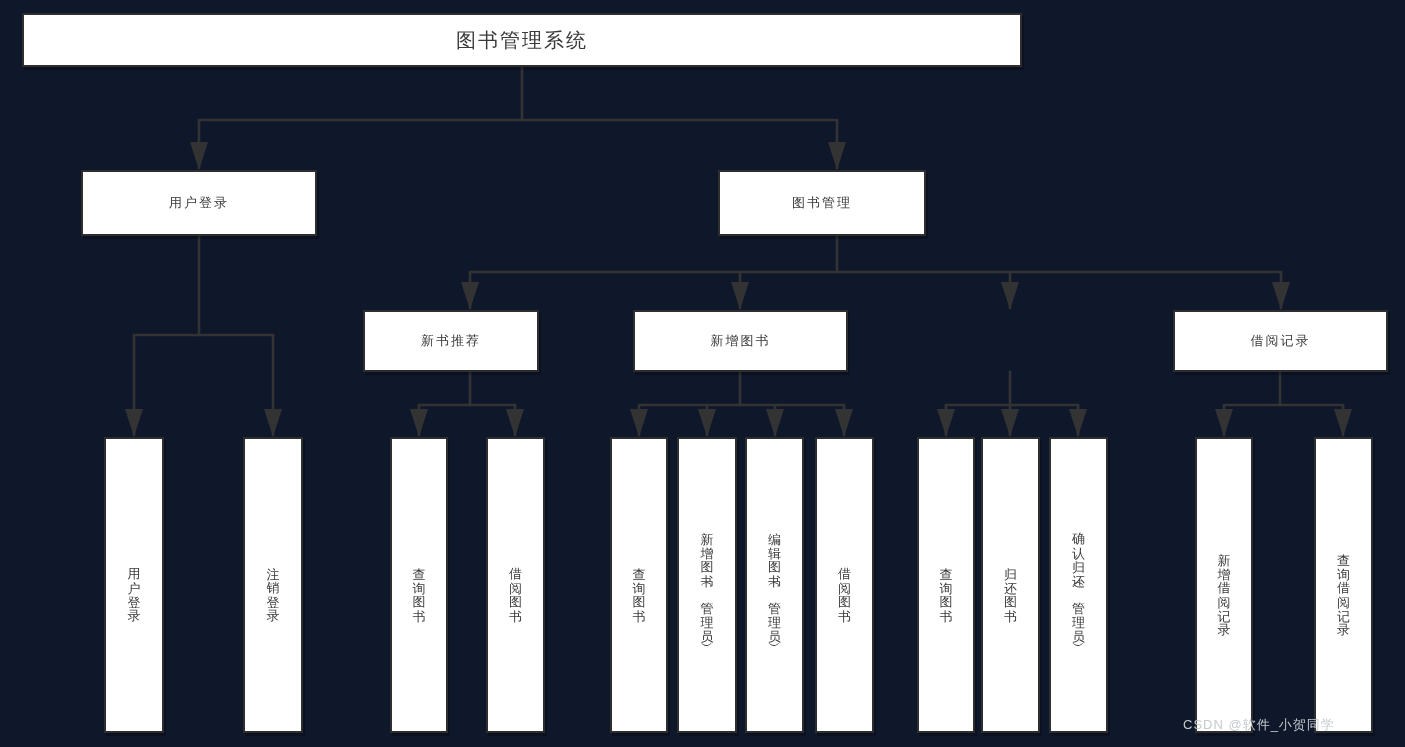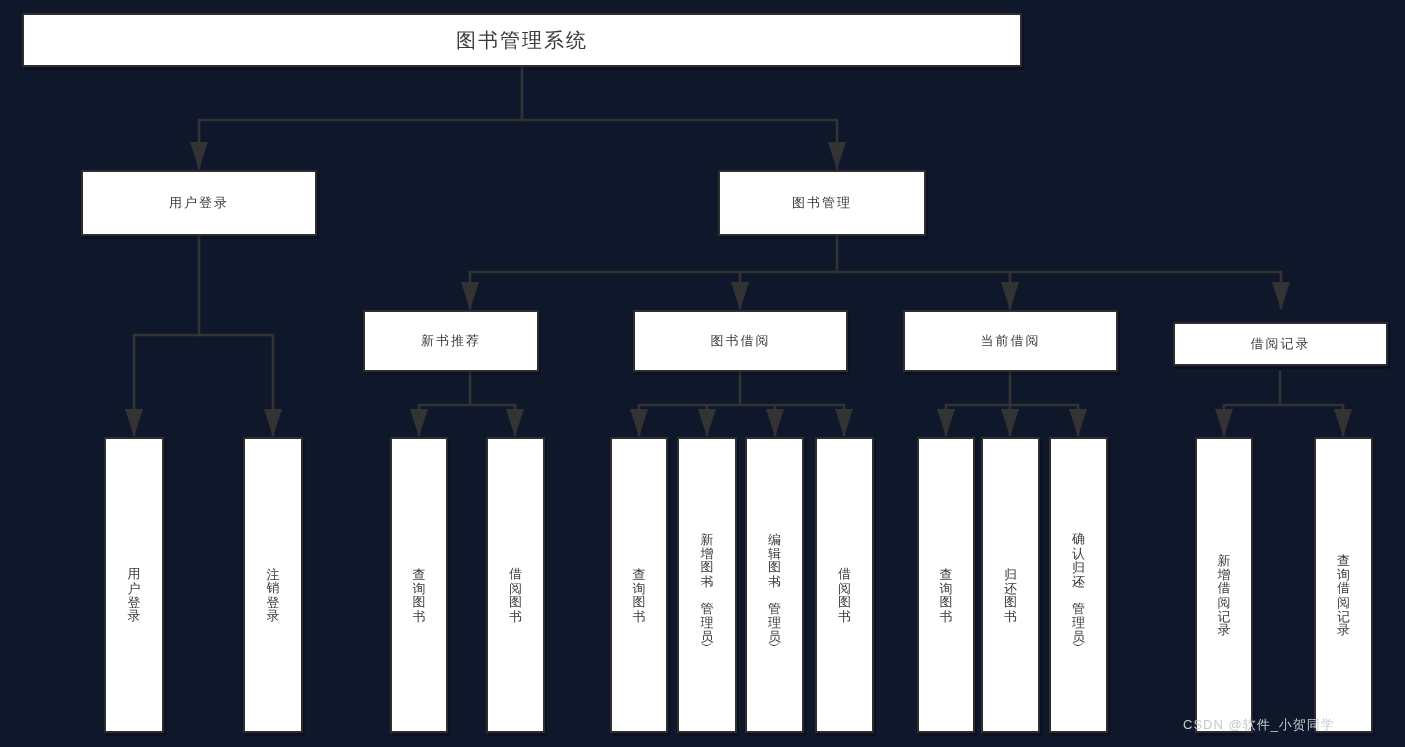--- a/index.html
+++ b/index.html
@@ -118,26 +118,23 @@
     <span class="lbl">用户登录</span>
   </div>
   <div class="node h" style="left:718px;top:170px;width:208px;height:66px">
     <span class="lbl">图书管理</span>
   </div>
 
   <div class="node h" style="left:363px;top:310px;width:176px;height:62px">
     <span class="lbl">新书推荐</span>
   </div>
   <div class="node h" style="left:633px;top:310px;width:215px;height:62px">
-    <span class="lbl">图书借阅</span>
+    <span class="lbl">新增图书</span>
   </div>
-  <div class="node h" style="left:903px;top:310px;width:215px;height:62px">
-    <span class="lbl">当前借阅</span>
-  </div>
-  <div class="node h" style="left:1173px;top:322px;width:215px;height:44px">
+  <div class="node h" style="left:1173px;top:310px;width:215px;height:62px">
     <span class="lbl">借阅记录</span>
   </div>
 
   <div class="node v" style="left:104px;top:437px;width:60px;height:296px">
     <span class="lbl">用户登录</span>
   </div>
   <div class="node v" style="left:243px;top:437px;width:60px;height:296px">
     <span class="lbl">注销登录</span>
   </div>
 

